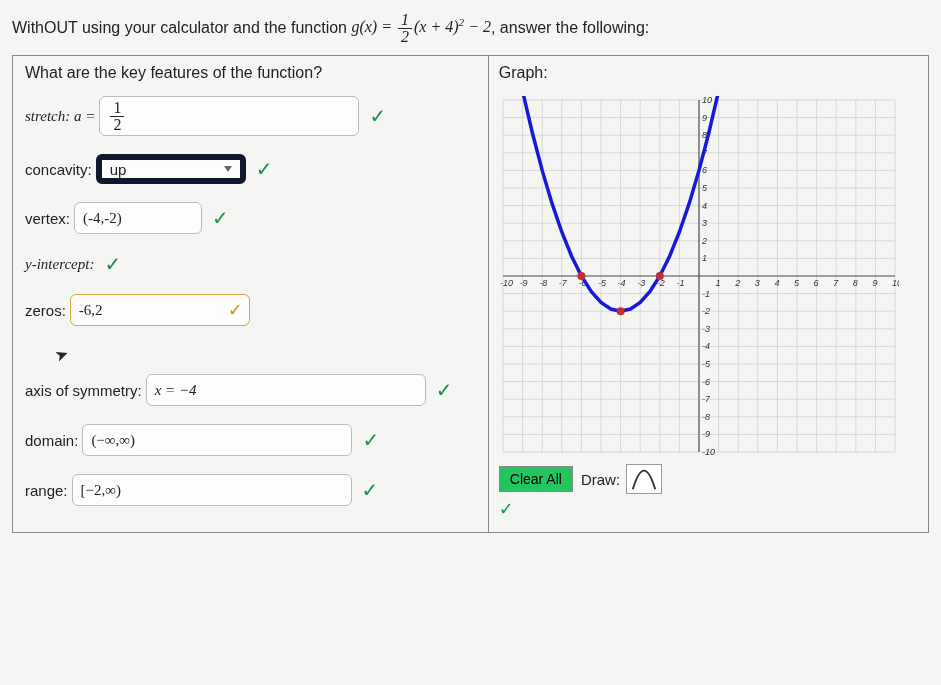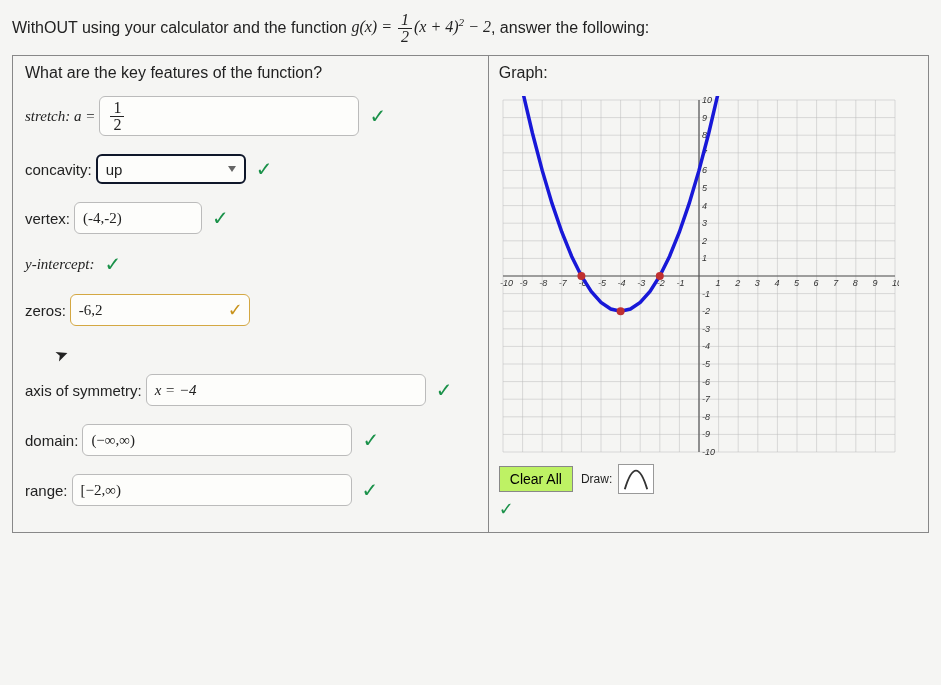--- a/index.html
+++ b/index.html
@@ -72,21 +72,21 @@
       align-items: center;
     }
     .text-input.stretch-box { width: 260px; height: 40px; }
     .text-input.vertex-box { width: 128px; }
     .text-input.yint-box { width: 180px; }
     .text-input.zeros-box { width: 180px; border-color: #d4a843; }
     .text-input.axis-box { width: 280px; }
     .text-input.domain-box { width: 270px; }
     .text-input.range-box { width: 280px; }
     .select-box {
-      border: 2px solid #0f172a;
+      border: 6px solid #0f172a;
       border-radius: 6px;
       padding: 4px 8px;
       background: #fdfdfb;
       font-size: 15px;
       height: 30px;
       width: 150px;
       display: inline-flex;
       align-items: center;
       justify-content: space-between;
     }
@@ -130,26 +130,26 @@
     .vertex-pt { fill: #c03030; }
     .zero-pt { fill: #c03030; }
     .draw-controls {
       margin-top: 8px;
       display: flex;
       align-items: center;
       gap: 6px;
     }
     .btn {
       border: 1px solid #888;
-      background: #bef264;
+      background: #22c55e;
       padding: 4px 10px;
       font-size: 14px;
       cursor: pointer;
     }
-    .draw-label { font-size: 12px; margin-left: 2px; }
+    .draw-label { font-size: 15px; margin-left: 2px; }
     .parabola-icon {
       display: inline-block;
       width: 36px; height: 30px;
       border: 1px solid #999;
       background: #fff;
       position: relative;
     }
     .parabola-icon svg { width: 100%; height: 100%; }
     .bottom-check {
       color: #1a9149;

